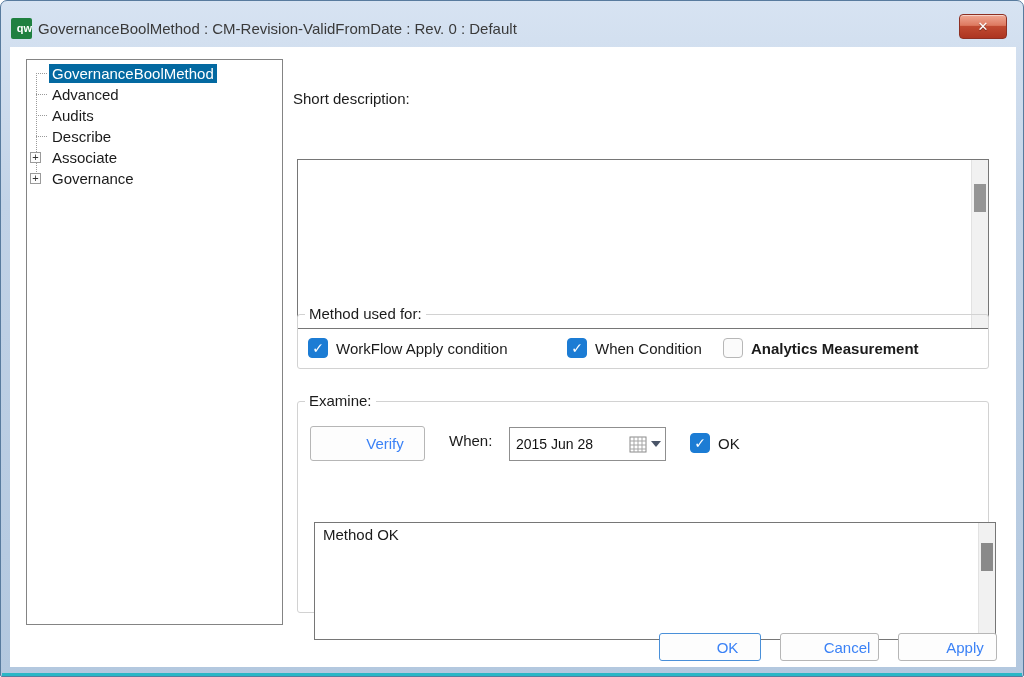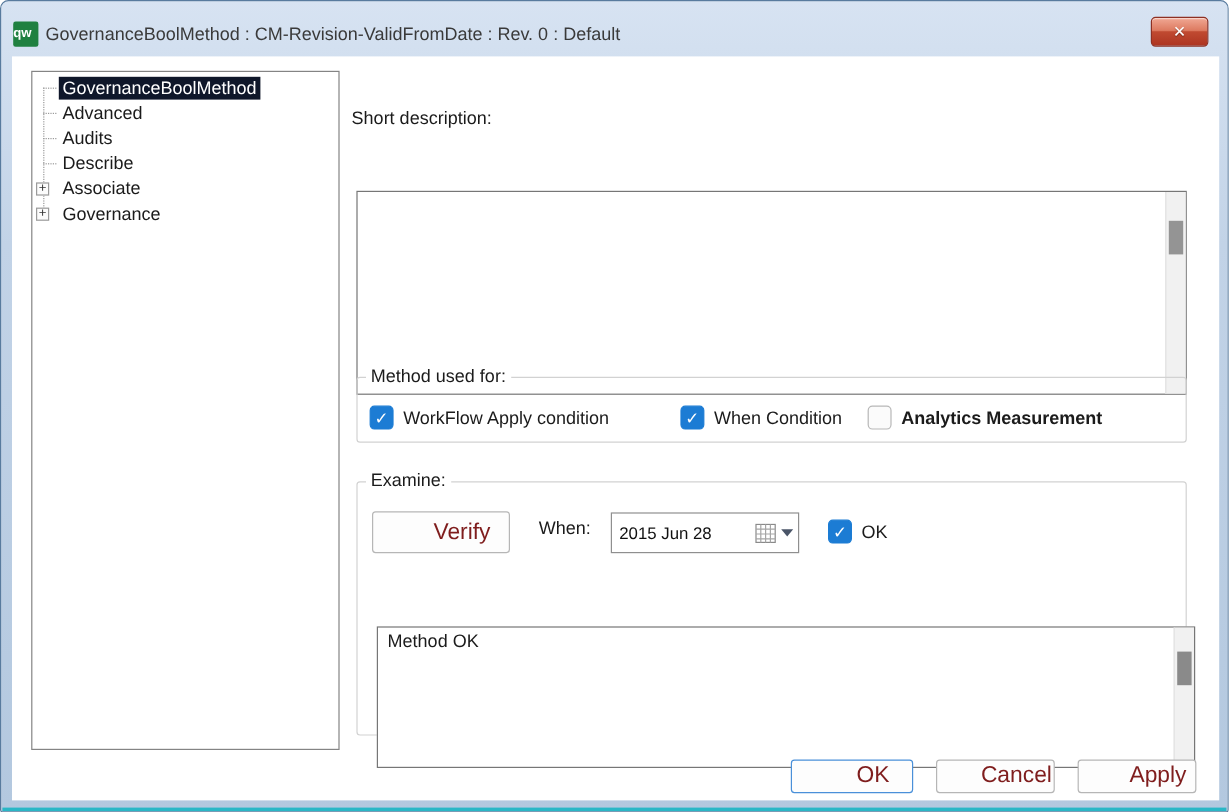--- a/index.html
+++ b/index.html
@@ -8,21 +8,21 @@
 
   .window { position:relative; width:1024px; height:677px;
     background:linear-gradient(180deg,#d7e3f2 0%, #c2d3e7 30%, #b3c8df 100%);
     border:1px solid #587b9e; border-radius:7px 7px 2px 2px; overflow:hidden; }
   .bottom-accent { position:absolute; left:1px; right:1px; bottom:0; height:3px; background:#2ab7c6; }
 
   
   .titlebar { position:absolute; left:1px; top:1px; right:1px; height:45px; }
   .app-icon { position:absolute; left:9px; top:16px; width:21px; height:21px;
     background:#1f8040; border-radius:2px; color:#fff; font-weight:bold;
-    font-size:11px; text-align:left; line-height:21px; }
+    font-size:11px; text-align:right; line-height:21px; }
   .win-title { position:absolute; left:36px; top:18px; font-size:15px; color:#3a3a3a; white-space:nowrap; }
   .close-btn { position:absolute; left:957px; top:12px; width:48px; height:25px;
     background:linear-gradient(180deg,#f0a894 0%, #dd7a60 45%, #c04a31 50%, #ad3521 100%);
     border:1px solid #8e3023; border-radius:4px; box-shadow:inset 0 1px 0 rgba(255,255,255,.5);
     color:#fff; font-size:13px; font-weight:bold; text-align:center; line-height:23px;
     cursor:default; text-shadow:0 1px 1px rgba(0,0,0,.4); }
 
   
   .content { position:absolute; left:9px; top:46px; width:1006px; height:620px; background:#fff; }
 
@@ -30,21 +30,21 @@
   .tree-panel { position:absolute; left:25px; top:58px; width:257px; height:566px;
     background:#fff; border:1px solid #848484; padding-top:3px; }
   .tree-vline { position:absolute; left:9px; top:13px; height:105px; width:1px;
     border-left:1px dotted #9a9a9a; }
   .tree-row { position:relative; height:21px; display:flex; align-items:center; font-size:15px; }
   .stub { width:11px; margin-left:9px; border-top:1px dotted #9a9a9a; flex:none; }
   .expander { flex:none; width:11px; height:11px; margin-left:3px; margin-right:6px;
     border:1px solid #9a9a9a; background:#fcfcfc; font-size:11px; line-height:9px;
     text-align:center; color:#333; }
   .tree-label { margin-left:2px; padding:1px 3px; white-space:nowrap; }
-  .tree-label.checked { background:#0f172a; color:#fff; }
+  .tree-label.checked { background:#0369a1; color:#fff; }
 
   
   .field-label { position:absolute; font-size:15px; color:#1b1b1b; }
 
   .textbox { position:absolute; background:#fff; border:1px solid #767676;margin-top:40px; }
   .textbox .text { padding:3px 8px; font-size:15px; }
   .sb-track { position:absolute; top:0; right:0; bottom:0; width:17px; background:#f1f1f1;
     border-left:1px solid #e2e2e2; }
   .sb-thumb { position:absolute; left:2px; width:12px; height:28px; background:#949494; }
 
@@ -54,21 +54,21 @@
 
   .cb-item { position:absolute; display:flex; align-items:center; font-size:15px; }
   .cb { width:20px; height:20px; border-radius:4px; border:1px solid #b7b7b7;
     background:#fbfbfb; margin-right:8px; flex:none; position:relative;
     color:#fff; text-align:center; font-size:14px; line-height:19px; }
   .cb.checked { background:#1c7cd4; border-color:#1c7cd4; }
   .cb .glyph { visibility:hidden; }
   .cb.checked .glyph { visibility:visible; }
 
   .btn { position:absolute; background:#fdfdfd; border:1px solid #b6b6b6; border-radius:3px;
-    font-size:19px; color:#7f1d1d; text-align:center; cursor:default;
+    font-size:15px; color:#3b82f6; text-align:center; cursor:default;
     font-family:"Liberation Sans","DejaVu Sans",sans-serif;padding-left:35px; }
   .btn.default { border-color:#4a90d9; }
 
   .date-input { position:absolute; left:507px; top:425px; width:157px; height:34px;
     background:#fff; border:1px solid #8f8f8f; }
   .date-input input { position:absolute; left:6px; top:0; width:100px; height:32px;
     border:none; outline:none; font-size:14px; font-family:inherit; color:#111; background:transparent; }
   .date-drop { position:absolute; right:4px; top:0; bottom:0; width:44px;
     display:flex; align-items:center; justify-content:flex-end; gap:4px; }
   .arrow-down { width:0; height:0; border-left:5px solid transparent;

